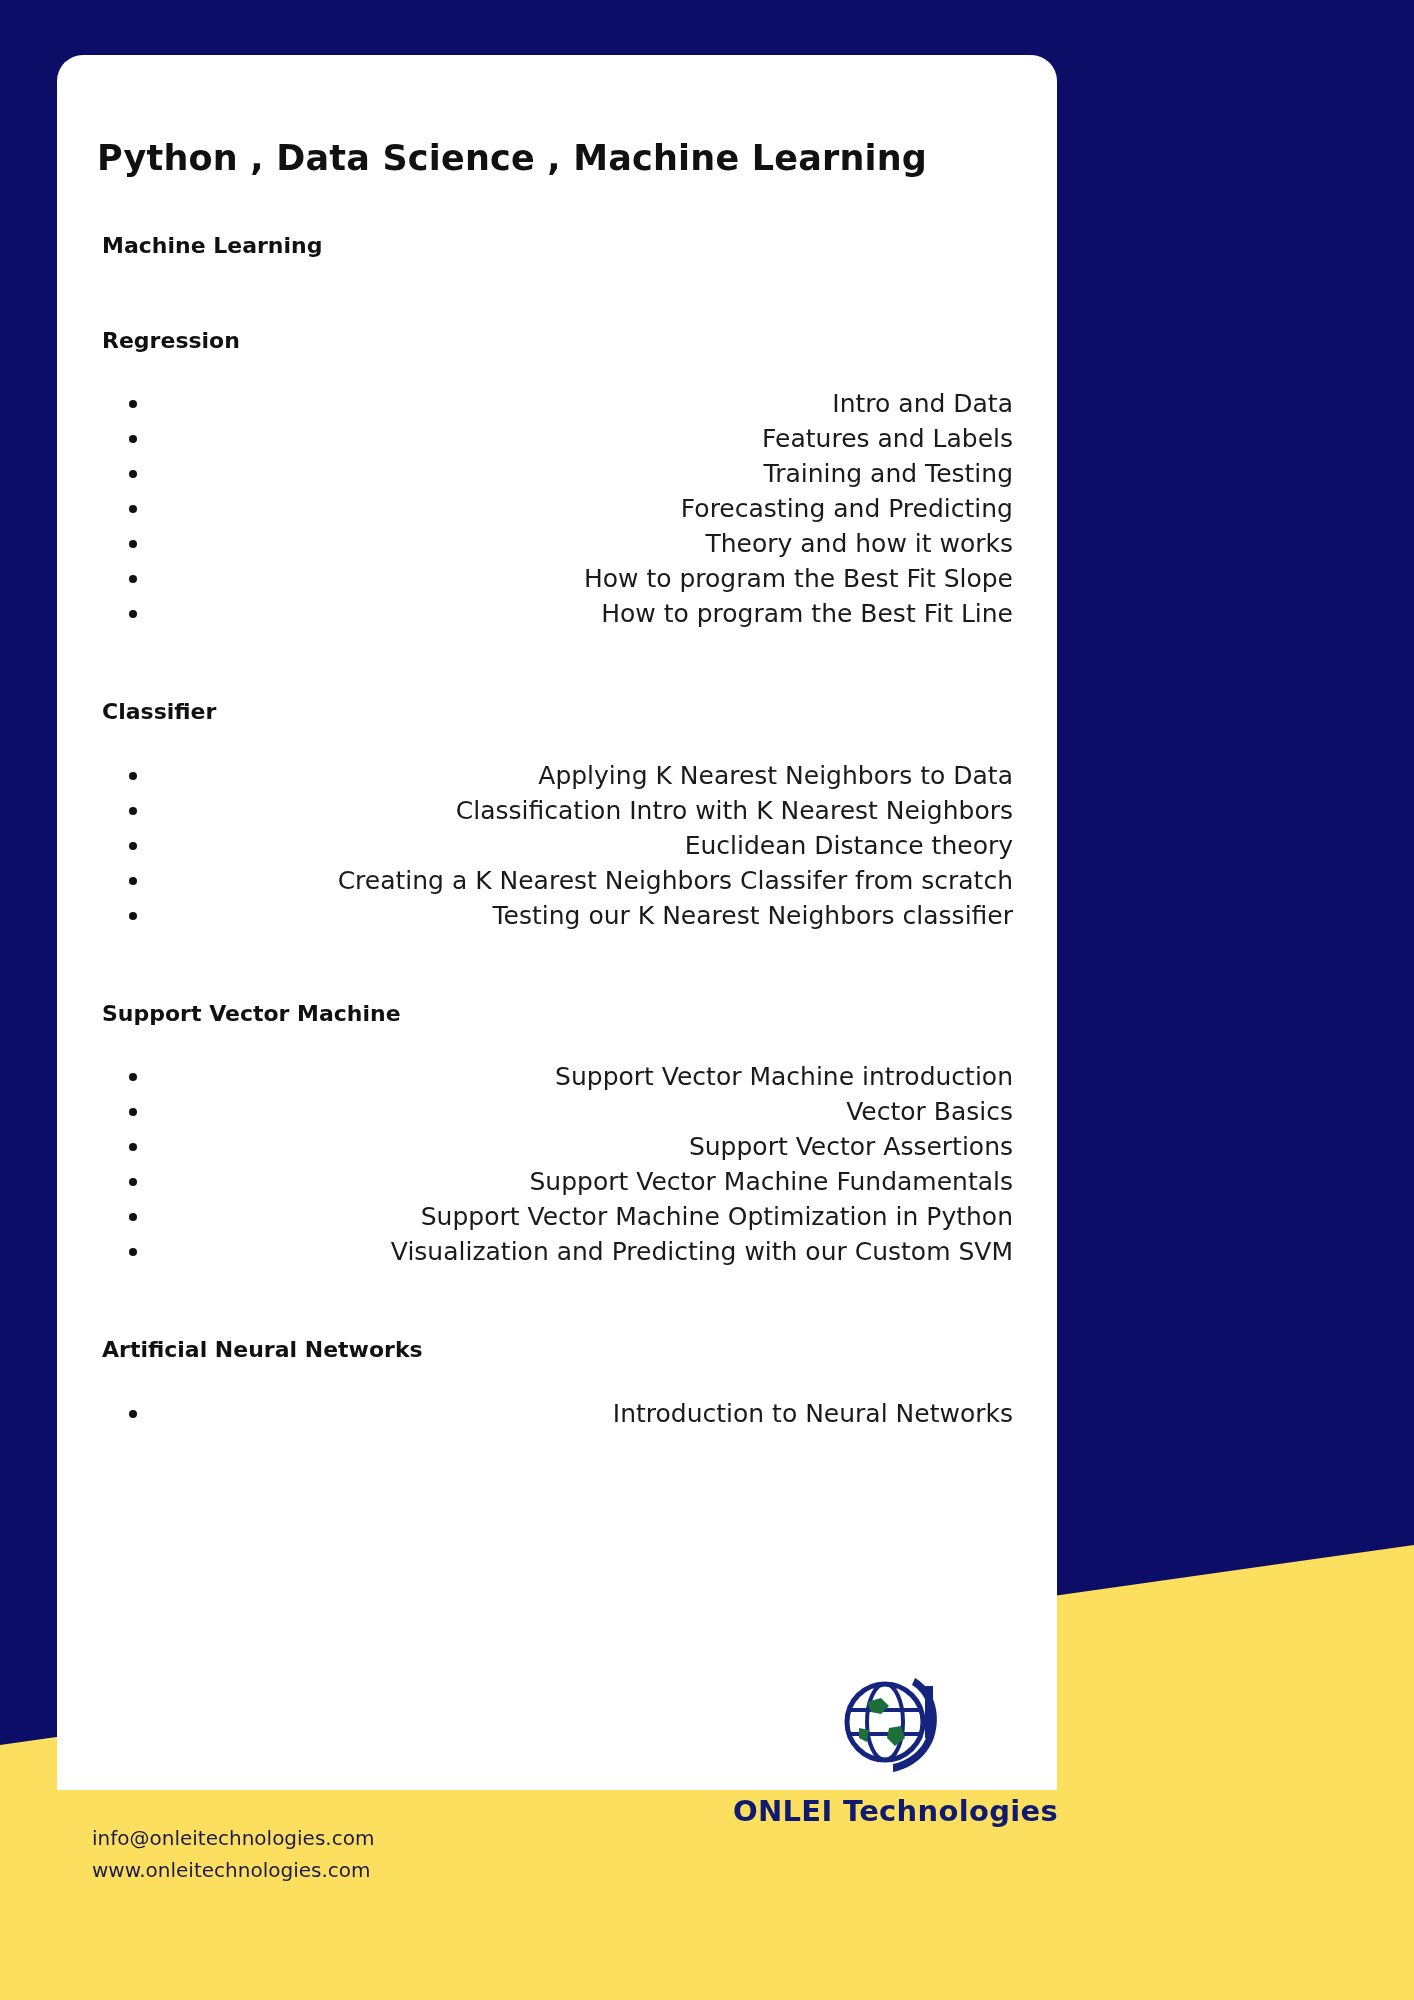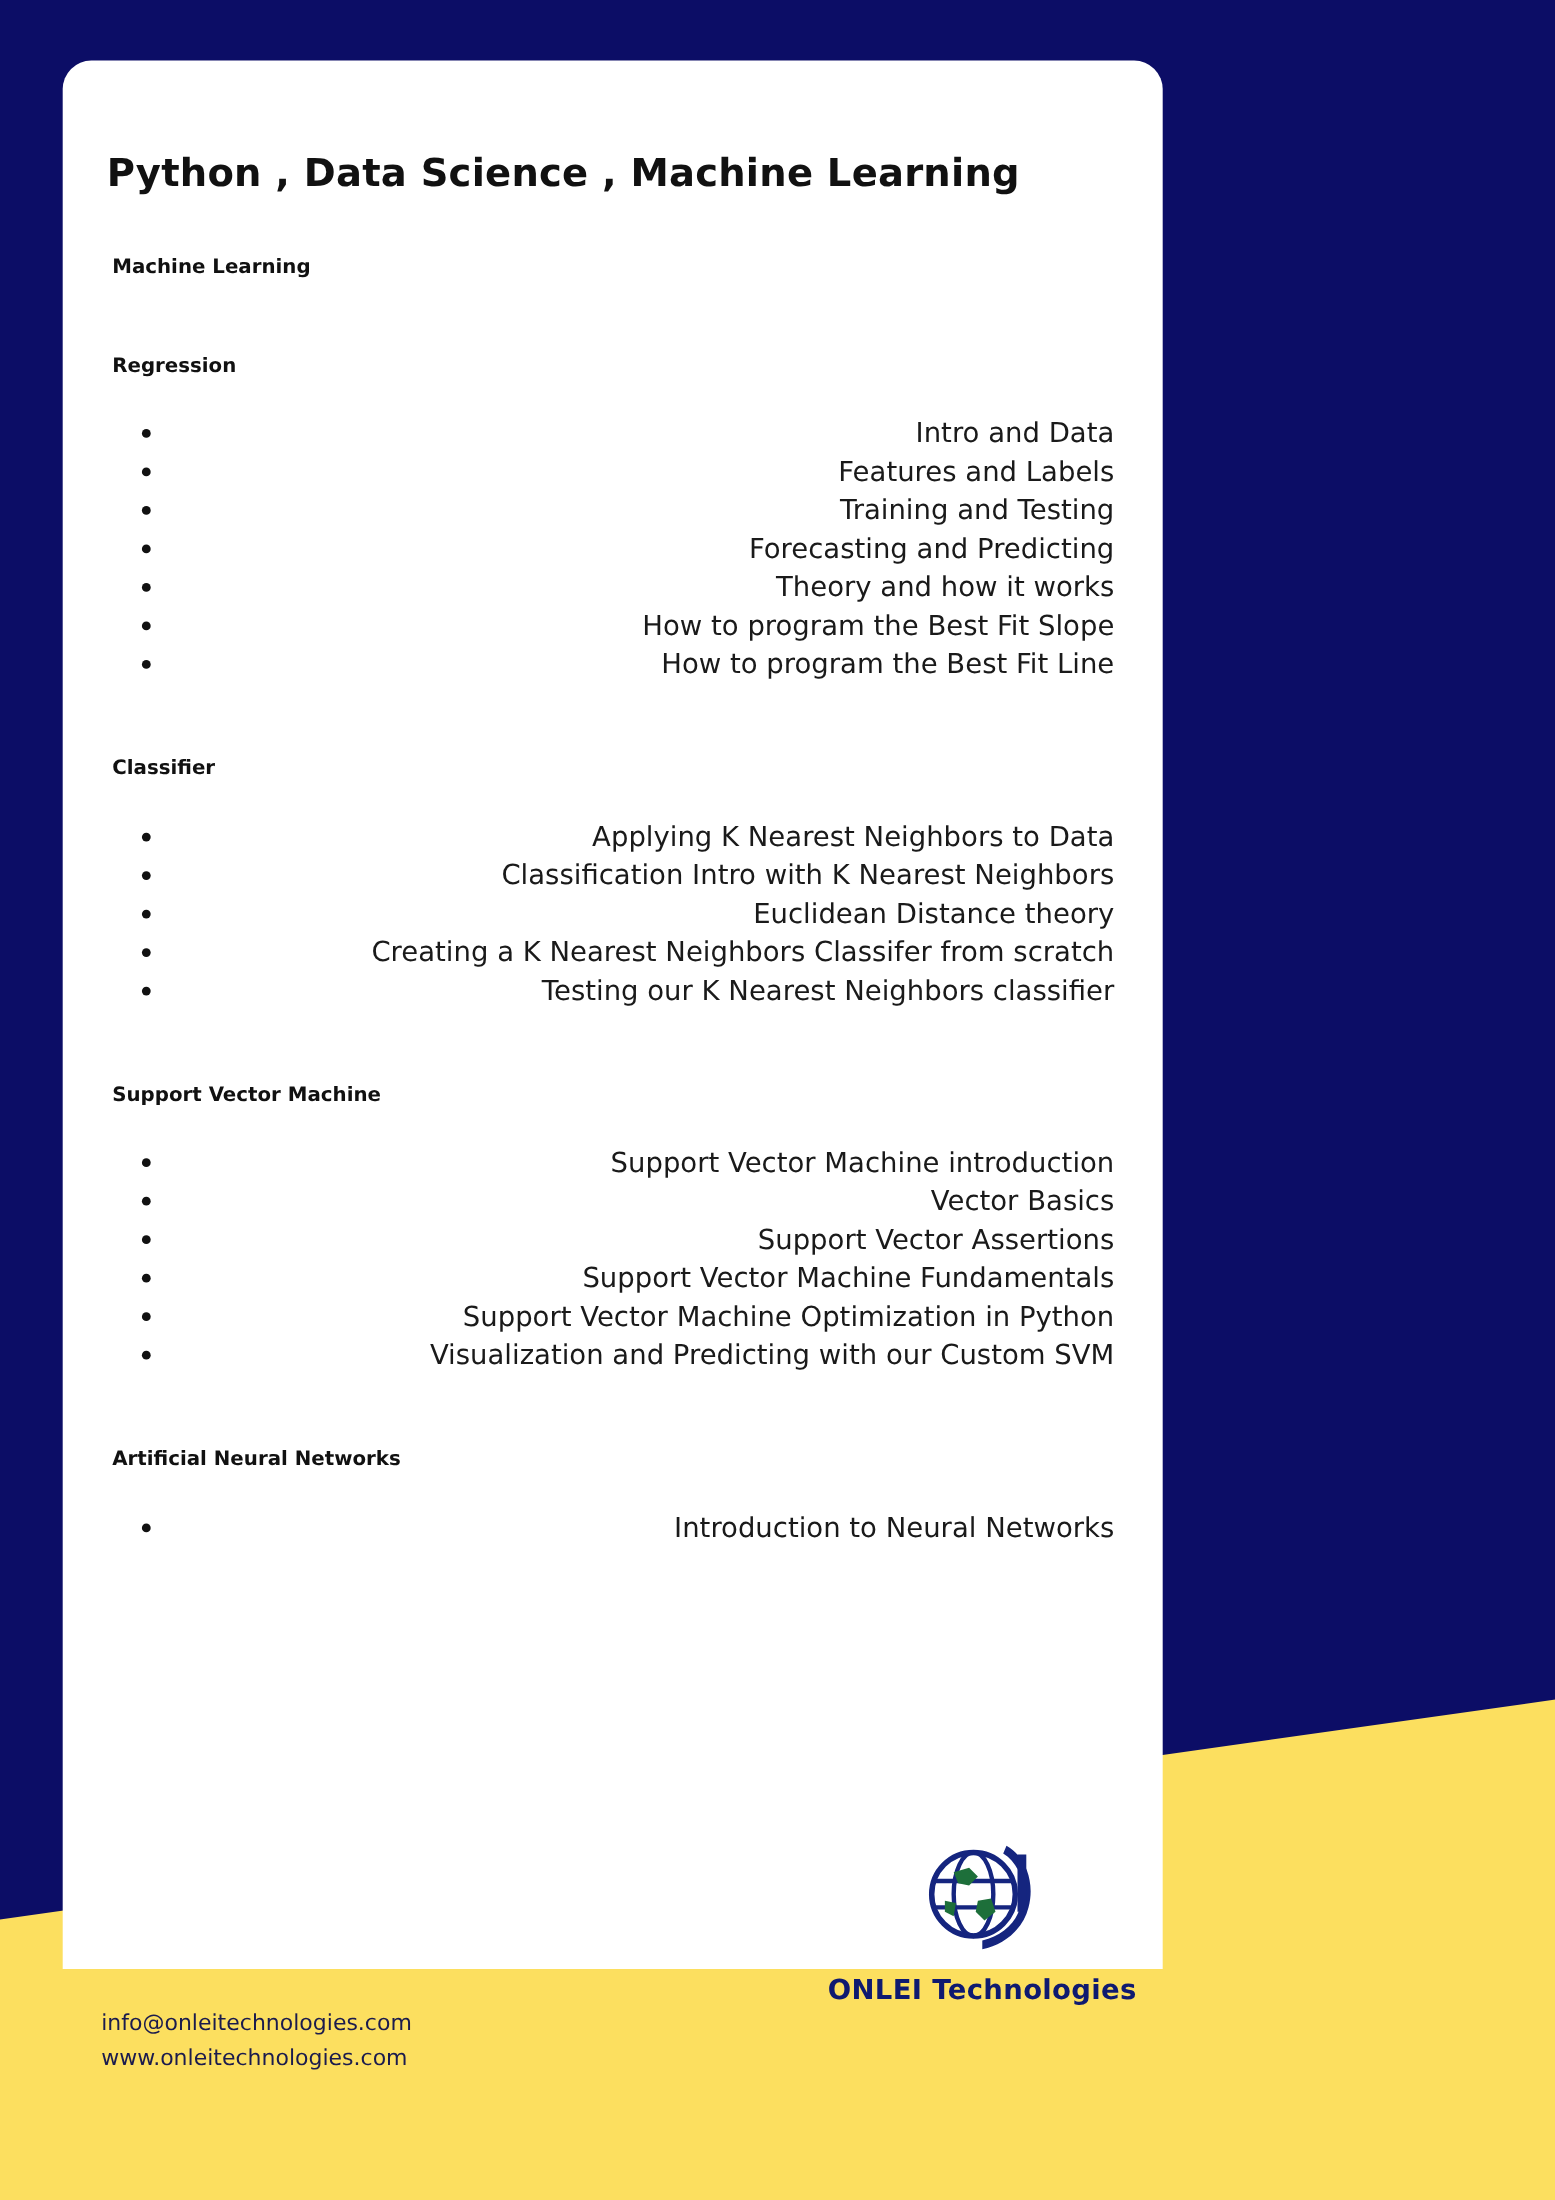--- a/index.html
+++ b/index.html
@@ -52,21 +52,21 @@
     margin: 82px 0 0 0;
     padding: 0 40px;
     line-height: 1.2;
   }
 
   .body-block {
     padding: 0 44px 0 45px;
   }
 
   .section-head {
-    font-size: 18px;
+    font-size: 22px;
     font-weight: bold;
     color: #111111;
     margin: 0;
     line-height: 1.25;
   }
 
   .head-machine-learning { margin-top: 53px; }
   .head-sub { margin-top: 67px; }
 
   ul.topics {
@@ -130,21 +130,21 @@
     top: 0px;
     width: 110px;
     height: 110px;
   }
   .brand-name {
     position: absolute;
     left: 0px;
     top: 122px;
     width: 320px;
     text-align: center;
-    font-size: 25px;
+    font-size: 29px;
     font-weight: bold;
     color: #0f1a70;
     letter-spacing: 0.3px;
     white-space: nowrap;
   }
 </style>
 </head>
 <body>
 
 <svg class="yellow-banner" viewBox="0 0 1414 2000" preserveAspectRatio="none">

